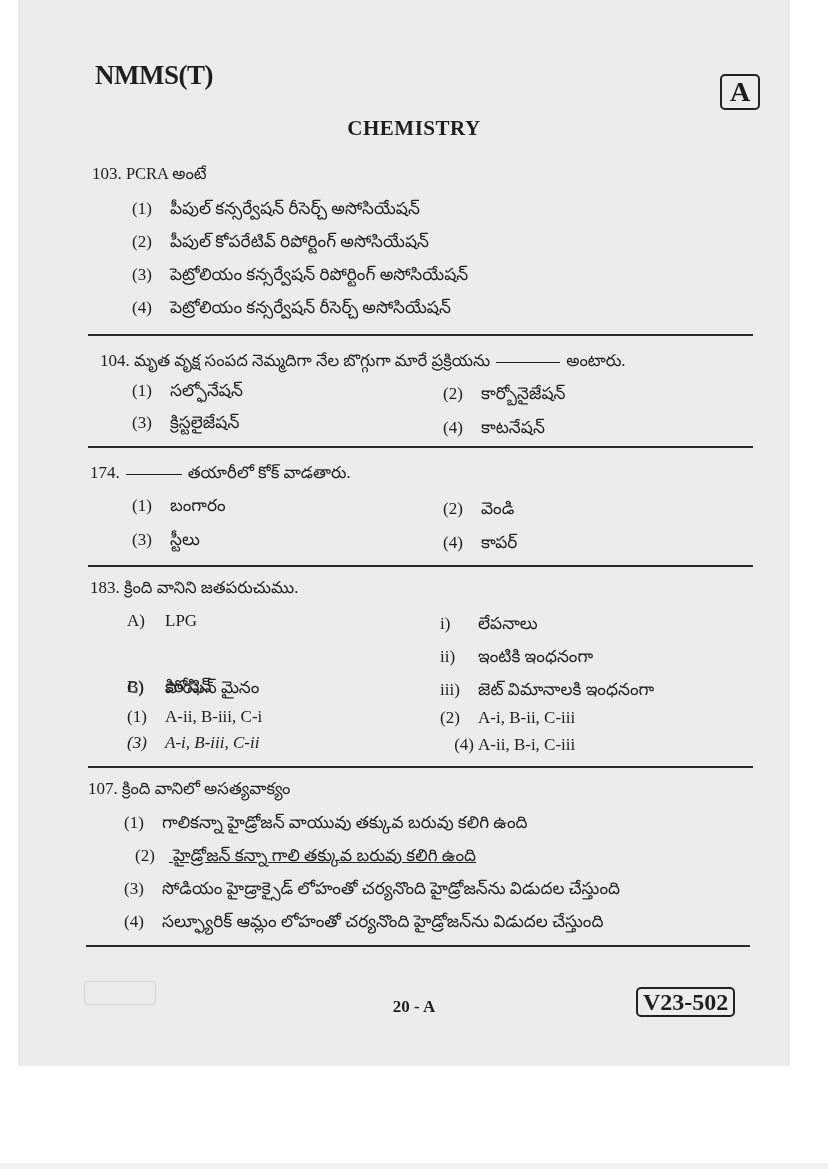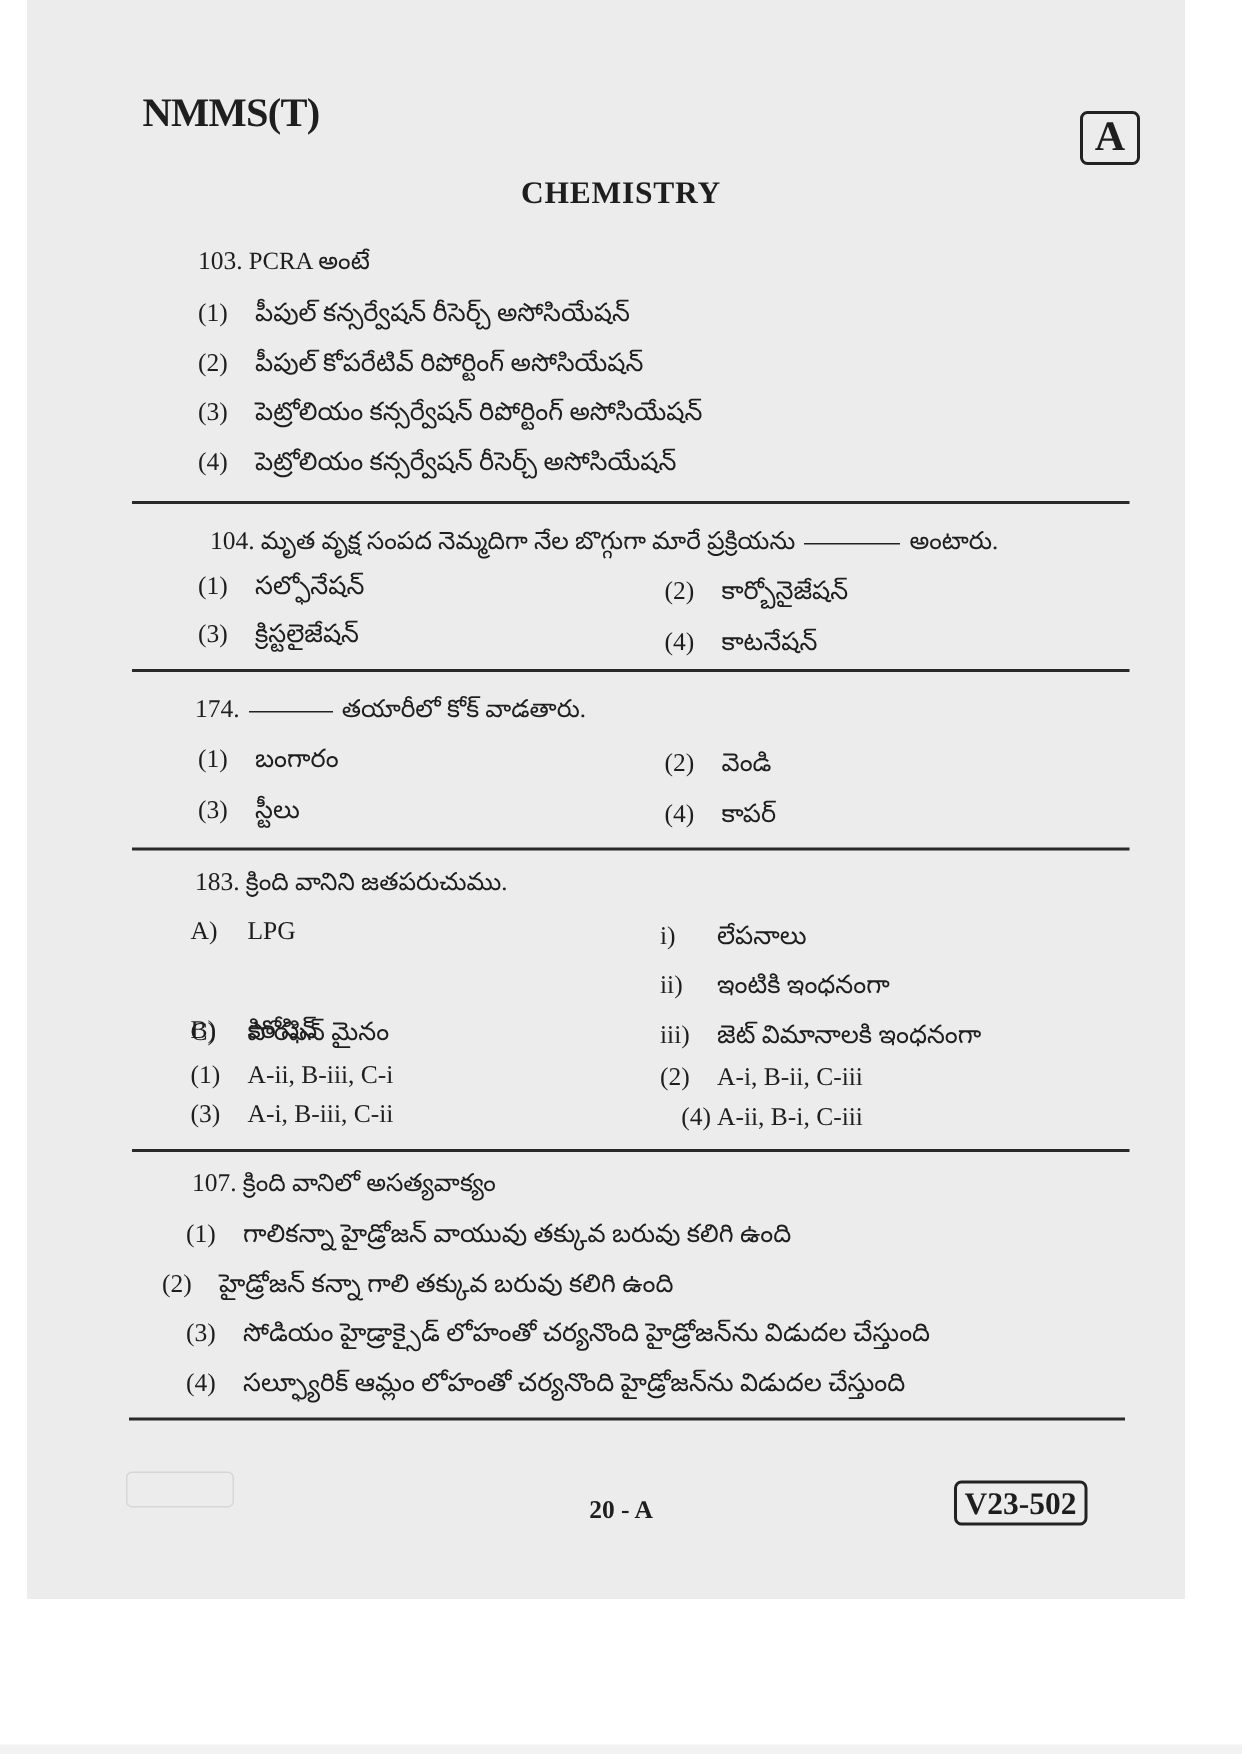--- a/index.html
+++ b/index.html
@@ -22,30 +22,30 @@
     }
     .set-box {
       left: 720px; top: 74px; width: 36px; height: 32px;
       border: 2px solid #222; border-radius: 5px;
       font-size: 28px; font-weight: bold; text-align: center; line-height: 32px;
     }
     .subject {
       left: 0; width: 828px; top: 116px; text-align: center; font-size: 21px; font-weight: bold; letter-spacing: 0.5px;
     }
     .qtext { font-size: 16.5px; }
-    .num { font-size: 17px; margin-left: 40px; }
+    .num { font-size: 17px; }
     .opt-label { font-size: 17px; display: inline-block; width: 34px; }
     .opt-text { font-size: 17px; }
     .opt-text-en { font-size: 17px; }
     .rule { position: absolute; height: 1.5px; background: #2a2a2a; }
     .blank { display: inline-block; width: 64px; border-bottom: 1.5px solid #222; margin: 0 6px; transform: translateY(-3px); }
     .page-num { left: 0; width: 828px; top: 997px; text-align: center; font-size: 17px; font-weight: bold; }
     .code-box {
       left: 636px; top: 987px; padding: 0 5px; height: 26px; line-height: 26px;
-      border: 2px solid #222; border-radius: 5px; font-size: 21px; font-weight: bold;
+      border: 2px solid #222; border-radius: 5px; font-size: 24px; font-weight: bold;
     }
     .faint-stamp {
       left: 84px; top: 981px; width: 70px; height: 22px; border: 1px solid #d6d6d6; border-radius: 4px;
     }
   </style>
 </head>
 <body>
 
 <div class="scan"></div>
 <div class="bottom-strip"></div>
@@ -148,39 +148,39 @@
   <span class="opt-text">జెట్ విమానాలకి ఇంధనంగా</span>
 </div>
 <div class="abs" style="left:127px; top:707px;">
   <span class="opt-label">(1)</span>
   <span class="opt-text-en">A-ii, B-iii, C-i</span>
 </div>
 <div class="abs" style="left:440px; top:708px;">
   <span class="opt-label">(2)</span>
   <span class="opt-text-en">A-i, B-ii, C-iii</span>
 </div>
-<div class="abs" style="left:127px; top:733px;">
+<div class="abs" style="left:127px; top:733px;font-style:italic;">
   <span class="opt-label">(3)</span>
   <span class="opt-text-en">A-i, B-iii, C-ii</span>
 </div>
 <div class="abs" style="left:440px; top:735px;text-align:right;">
   <span class="opt-label">(4)</span>
   <span class="opt-text-en">A-ii, B-i, C-iii</span>
 </div>
 <div class="rule" style="left:88px; top:766px; width:665px;"></div>
 
 <div class="abs qtext" style="left:88px; top:779px;">
   <span class="num">107.</span>
   <span>క్రింది వానిలో అసత్యవాక్యం</span>
 </div>
 <div class="abs" style="left:124px; top:813px;">
   <span class="opt-label">(1)</span>
   <span class="opt-text">గాలికన్నా హైడ్రోజన్ వాయువు తక్కువ బరువు కలిగి ఉంది</span>
 </div>
-<div class="abs" style="left:108px; top:846px;">
+<div class="abs" style="left:135px; top:846px;text-decoration:underline;">
   <span class="opt-label">(2)</span>
   <span class="opt-text">హైడ్రోజన్ కన్నా గాలి తక్కువ బరువు కలిగి ఉంది</span>
 </div>
 <div class="abs" style="left:124px; top:879px;">
   <span class="opt-label">(3)</span>
   <span class="opt-text">సోడియం హైడ్రాక్సైడ్ లోహంతో చర్యనొంది హైడ్రోజన్‌ను విడుదల చేస్తుంది</span>
 </div>
 <div class="abs" style="left:124px; top:912px;">
   <span class="opt-label">(4)</span>
   <span class="opt-text">సల్ఫ్యూరిక్ ఆమ్లం లోహంతో చర్యనొంది హైడ్రోజన్‌ను విడుదల చేస్తుంది</span>

